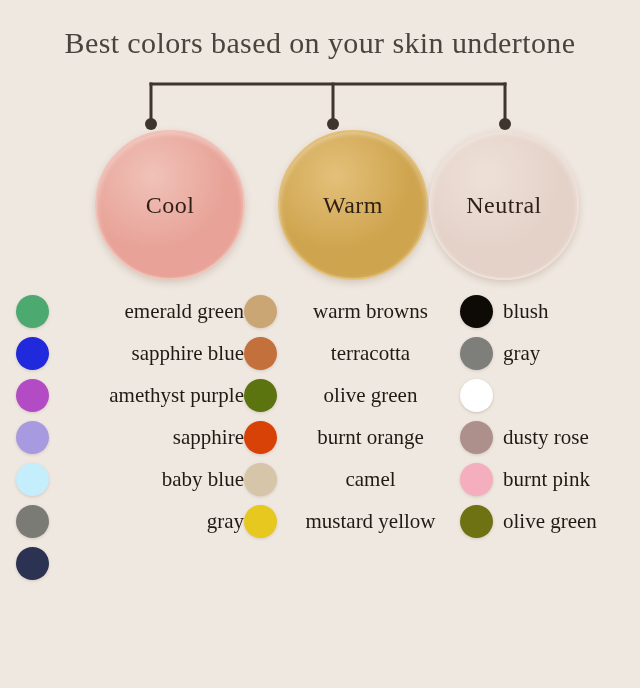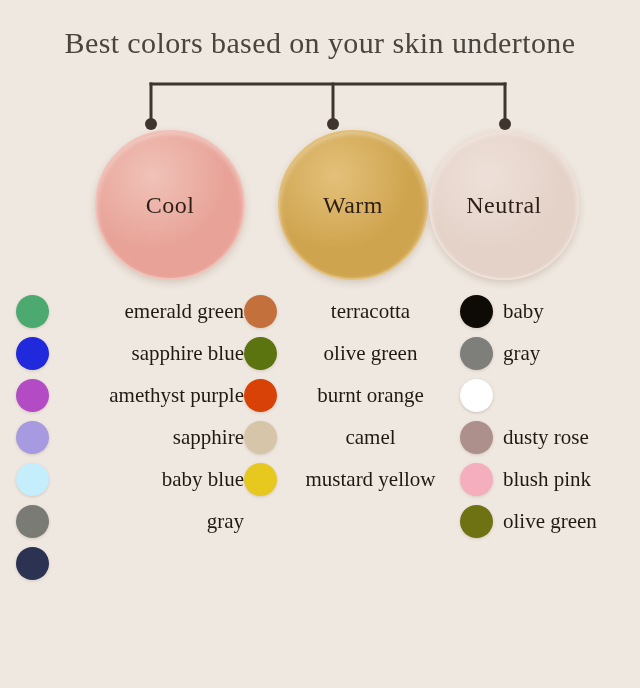--- a/index.html
+++ b/index.html
@@ -173,20 +173,24 @@
         <div class="color-row">
           <span class="swatch" style="background: rgb(123, 123, 118);"></span>
           <span class="swatch-label">gray</span>
         </div>
         <div class="color-row">
           <span class="swatch" style="background: rgb(43, 50, 82);"></span>
         </div>
       </div>
     <div id="column-warm" class="color-column">
         <div class="color-row">
+          <span class="swatch" style="background: rgb(201, 166, 115);"></span>
+          <span class="swatch-label">warm browns</span>
+        </div>
+        <div class="color-row">
           <span class="swatch" style="background: rgb(196, 112, 60);"></span>
           <span class="swatch-label">terracotta</span>
         </div>
         <div class="color-row">
           <span class="swatch" style="background: rgb(92, 116, 16);"></span>
           <span class="swatch-label">olive green</span>
         </div>
         <div class="color-row">
           <span class="swatch" style="background: rgb(216, 66, 7);"></span>
           <span class="swatch-label">burnt orange</span>
@@ -196,36 +200,36 @@
           <span class="swatch-label">camel</span>
         </div>
         <div class="color-row">
           <span class="swatch" style="background: rgb(230, 200, 30);"></span>
           <span class="swatch-label">mustard yellow</span>
         </div>
       </div>
     <div id="column-neutral" class="color-column">
         <div class="color-row">
           <span class="swatch" style="background: rgb(14, 10, 6);"></span>
-          <span class="swatch-label">baby</span>
+          <span class="swatch-label">blush</span>
         </div>
         <div class="color-row">
           <span class="swatch" style="background: rgb(126, 126, 123);"></span>
           <span class="swatch-label">gray</span>
         </div>
         <div class="color-row">
           <span class="swatch" style="background: rgb(255, 255, 255); box-shadow: rgba(140, 115, 100, 0.35) 0px 1px 3px;"></span>
         </div>
         <div class="color-row">
           <span class="swatch" style="background: rgb(173, 144, 140);"></span>
           <span class="swatch-label">dusty rose</span>
         </div>
         <div class="color-row">
           <span class="swatch" style="background: rgb(245, 174, 189);"></span>
-          <span class="swatch-label">blush pink</span>
+          <span class="swatch-label">burnt pink</span>
         </div>
         <div class="color-row">
           <span class="swatch" style="background: rgb(110, 114, 18);"></span>
           <span class="swatch-label">olive green</span>
         </div>
       </div>
   </div>
 
 </div>
 

